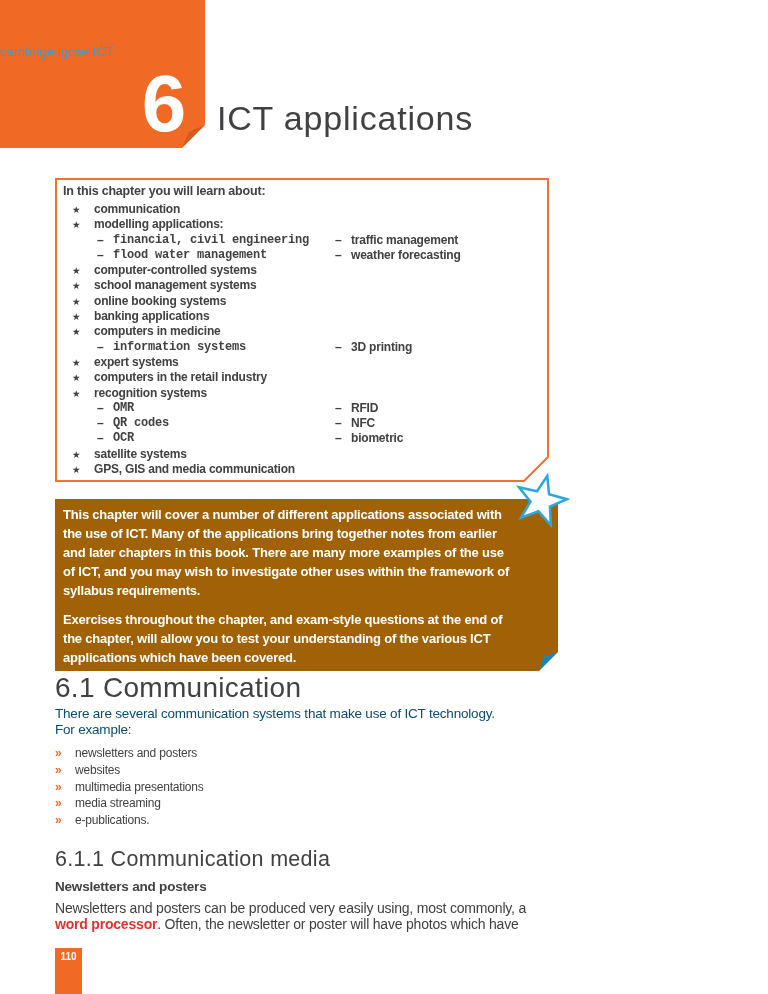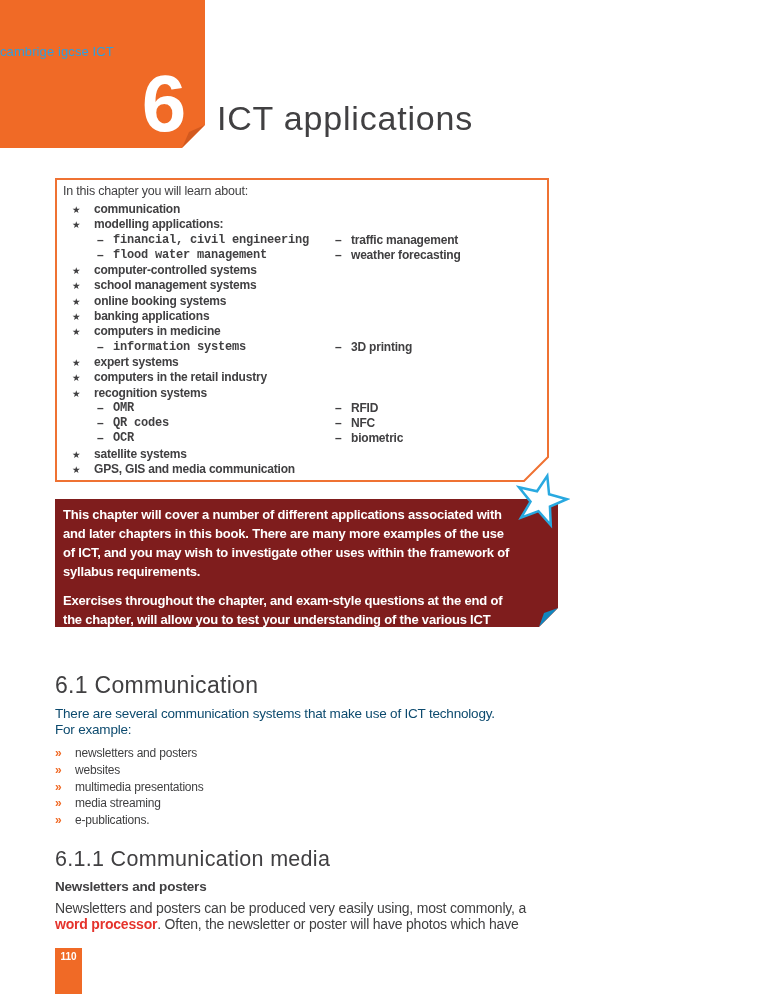--- a/index.html
+++ b/index.html
@@ -22,42 +22,42 @@
     position:absolute; top:44px; left:0; width:768px; 
     color:#2e9fde; font-size:13px; letter-spacing:0.1px;
   }
   .chapter-title {
     position:absolute; left:217px; top:99px; font-size:34px; font-weight:300;
     color:#414042; letter-spacing:0.8px;
   }
   
   .learn-border { position:absolute; left:55px; top:178px; }
   .learn-content { position:absolute; left:55px; top:184px; width:494px; }
-  .lhead { font-size:12.5px; font-weight:normal; color:#414042; padding-left:8px; height:18px; letter-spacing:-0.2px; }
+  .lhead { font-size:12.5px; font-weight:bold; color:#414042; padding-left:8px; height:18px; letter-spacing:-0.2px; }
   .lrow { position:relative; height:15.3px; font-size:12px; font-weight:bold; color:#414042; letter-spacing:-0.2px; white-space:nowrap; }
   .lb  { position:absolute; left:17px; top:2px; font-size:9.5px; }
   .lrow.ind .lb { left:42px; top:0; font-size:12px; }
   .lt  { position:absolute; left:39px; }
   .lrow.ind .lt { left:58px;font-family:Liberation Mono, monospace; }
   .c2b { position:absolute; left:280px; }
   .c2t { position:absolute; left:296px; }
   
   .highlight-box {
-    position:absolute; left:55px; top:499px; width:503px; height:128px; background:#7f1d1d;
+    position:absolute; left:55px; top:499px; width:503px; height:172px; background:#a16207;
     clip-path:polygon(0 0,100% 0,100% calc(100% - 19px),calc(100% - 19px) 100%,0 100%);
     z-index:1;
   }
   .hb-inner { padding:6px 8px 0 8px; }
   .hline { color:#ffffff; font-size:13px; font-weight:bold; line-height:19px; letter-spacing:-0.2px; white-space:nowrap; }
   .hgap { height:10px; }
   .blfold { position:absolute; right:0; bottom:0; }
   .star-badge { position:absolute; left:512px; top:472px; z-index:2; }
   
   .section-heading {
-    position:absolute; left:55px; top:672px; font-size:23px; font-weight:300; color:#414042; letter-spacing:0.3px;
+    position:absolute; left:55px; top:672px; font-size:28px; font-weight:300; color:#414042; letter-spacing:0.3px;
   }
   .intro { position:absolute; left:55px; top:706px; font-size:13.5px; line-height:15.8px; color:#0c4a6e; letter-spacing:-0.2px; }
   .bullets { position:absolute; left:55px; top:745px; font-size:12px; line-height:16.8px; color:#3f3f40; letter-spacing:-0.2px; }
   .chev { display:inline-block; width:20px; color:#f06a26; font-weight:bold; }
   
   .subsection-heading {
     position:absolute; left:55px; top:847px; font-size:21.5px; font-weight:300; color:#414042; letter-spacing:0.3px;
   }
   .subhead-bold { position:absolute; left:55px; top:879px; font-size:13.5px; font-weight:bold; color:#414042; letter-spacing:-0.2px; }
   .bodytext { position:absolute; left:55px; top:900px; width:510px; font-size:14px; line-height:16.3px; color:#3f3f40; letter-spacing:-0.2px; }
@@ -173,20 +173,21 @@
       </div>
     <div class="lrow">
         <span class="lb">★</span>
         <span class="lt">GPS, GIS and media communication</span>
       </div>
   </div>
 
   <div class="highlight-box">
     <div class="hb-inner">
       <div class="hline">This chapter will cover a number of different applications associated with</div>
+      <div class="hline">the use of ICT. Many of the applications bring together notes from earlier</div>
       <div class="hline">and later chapters in this book. There are many more examples of the use</div>
       <div class="hline">of ICT, and you may wish to investigate other uses within the framework of</div>
       <div class="hline">syllabus requirements.</div>
       <div class="hgap"></div>
       <div class="hline">Exercises throughout the chapter, and exam-style questions at the end of</div>
       <div class="hline">the chapter, will allow you to test your understanding of the various ICT</div>
       <div class="hline">applications which have been covered.</div>
     </div>
     <svg class="blfold" width="19" height="19" viewBox="0 0 19 19">
       <polygon points="0,19 19,0 5,5" fill="#1287be"></polygon>

